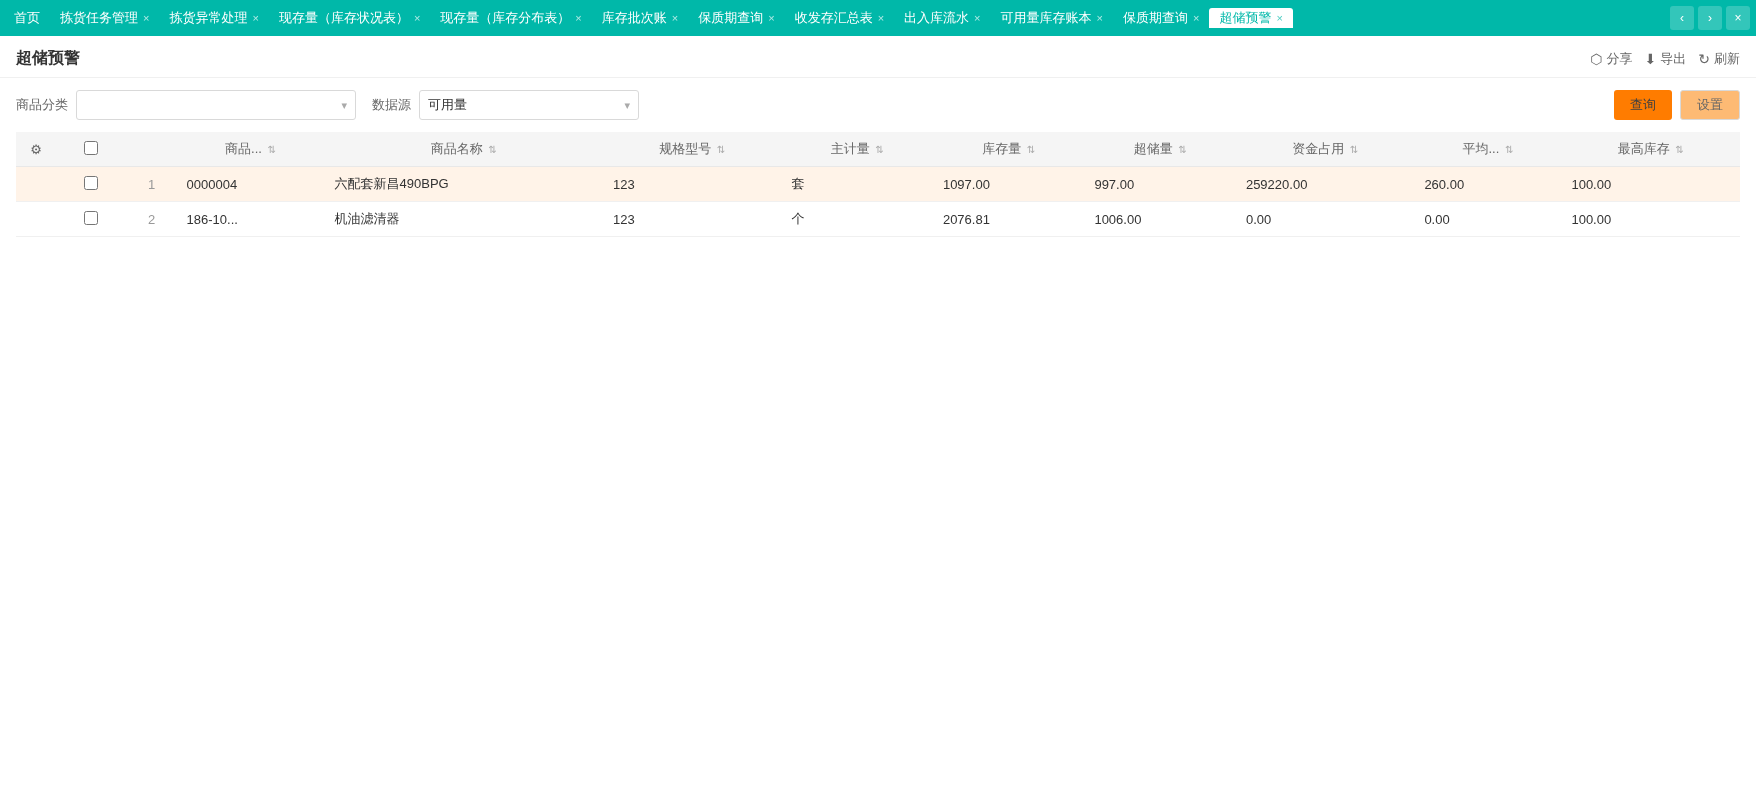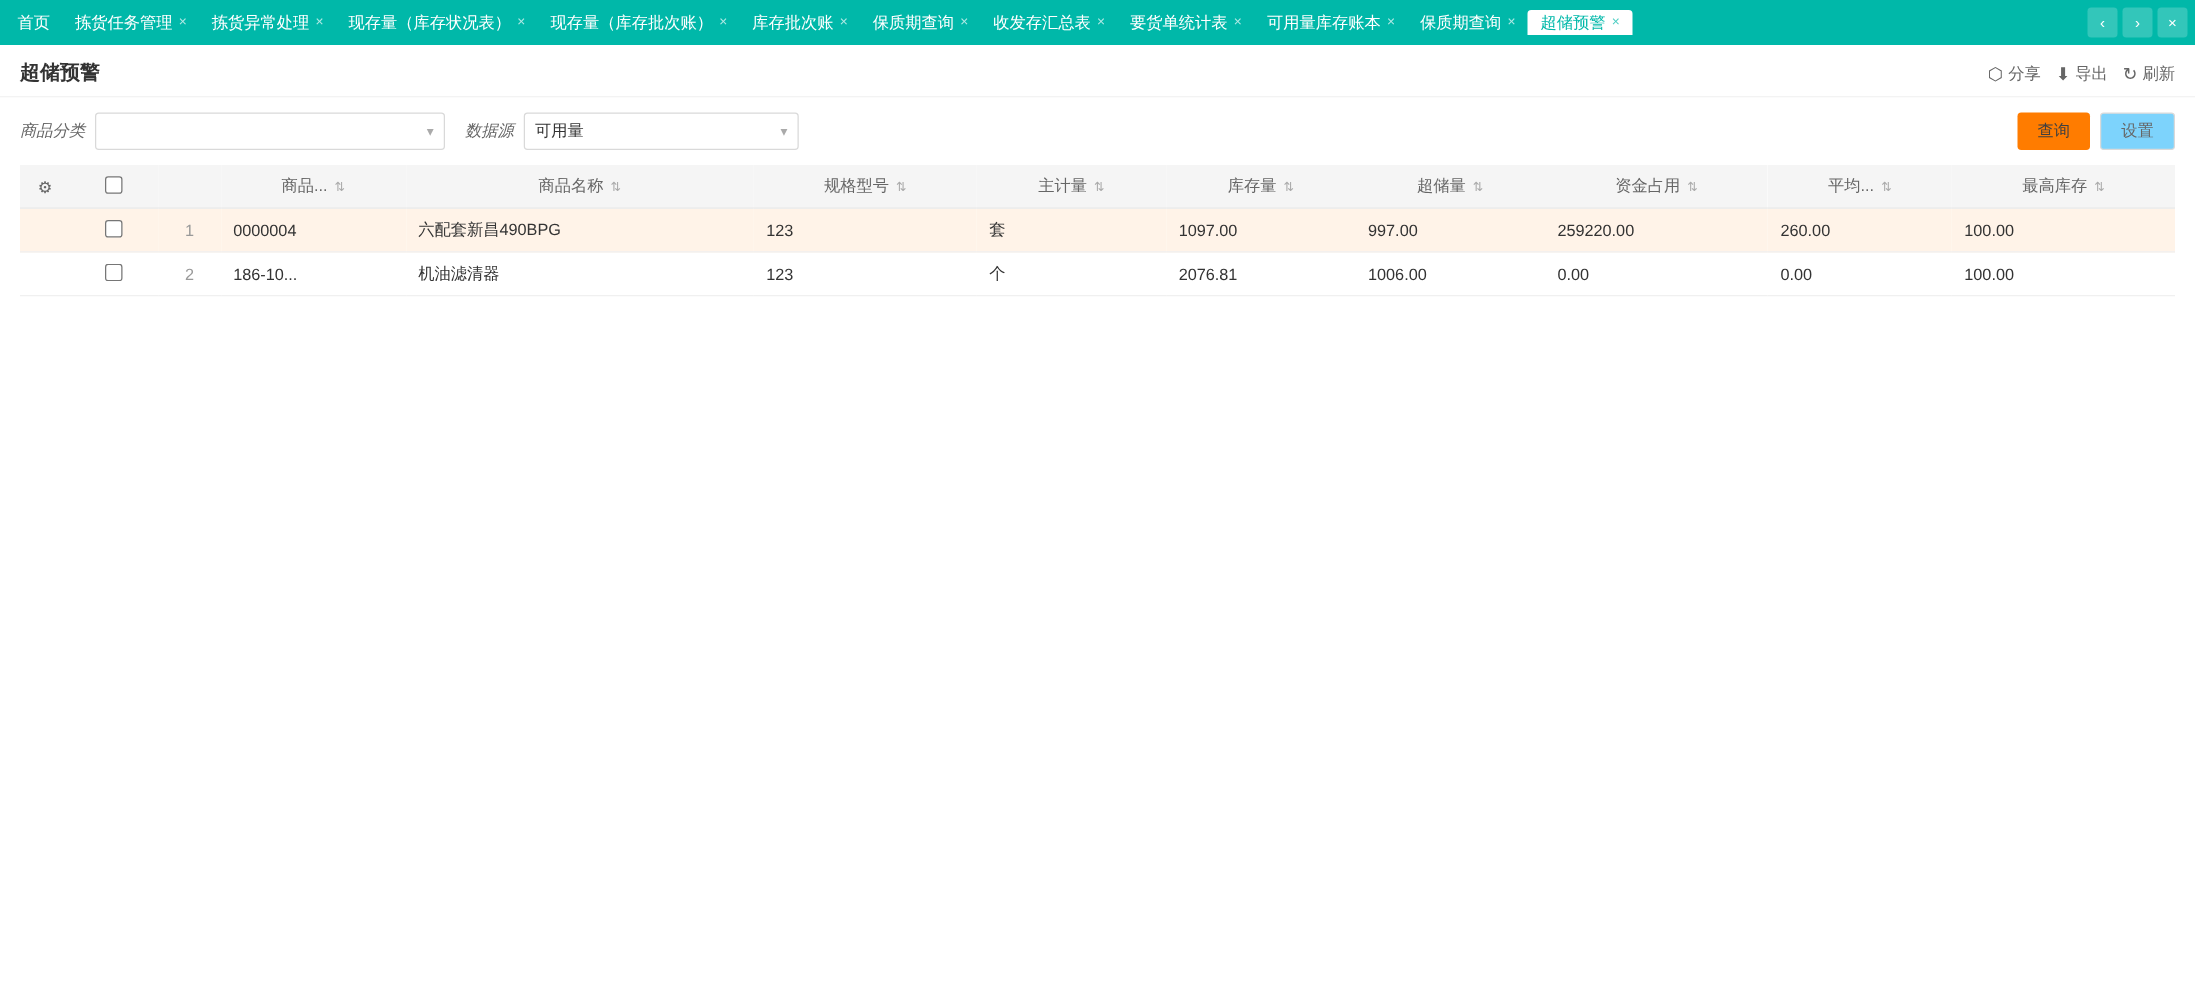--- a/index.html
+++ b/index.html
@@ -104,21 +104,20 @@
     }
     .filter-group {
       display: flex;
       align-items: center;
       gap: 8px;
     }
     .filter-label {
       color: #666;
       font-size: 13px;
       white-space: nowrap;
-      font-style: italic;
     }
     .filter-select {
       width: 280px;
       height: 30px;
       border: 1px solid #d9d9d9;
       border-radius: 3px;
       display: flex;
       align-items: center;
       justify-content: space-between;
       padding: 0 8px;
@@ -137,21 +136,21 @@
     .btn-query {
       background: #ff7c00;
       color: #404040;
       border: none;
       border-radius: 3px;
       padding: 6px 16px;
       cursor: pointer;
       font-size: 13px;
     }
     .btn-settings {
-      background: #7dd3fc;
+      background: #fdba74;
       color: #666;
       border: 1px solid #d9d9d9;
       border-radius: 3px;
       padding: 5px 16px;
       cursor: pointer;
       font-size: 13px;
     }
 
     
     .table-container {
@@ -233,37 +232,37 @@
   </div>
   <div class="top-nav-item">
     <span>拣货异常处理</span>
     <span class="close-btn">×</span>
   </div>
   <div class="top-nav-item">
     <span>现存量（库存状况表）</span>
     <span class="close-btn">×</span>
   </div>
   <div class="top-nav-item">
-    <span>现存量（库存批次账）</span>
+    <span>现存量（库存分布表）</span>
     <span class="close-btn">×</span>
   </div>
   <div class="top-nav-item">
     <span>库存批次账</span>
     <span class="close-btn">×</span>
   </div>
   <div class="top-nav-item">
     <span>保质期查询</span>
     <span class="close-btn">×</span>
   </div>
   <div class="top-nav-item">
     <span>收发存汇总表</span>
     <span class="close-btn">×</span>
   </div>
   <div class="top-nav-item">
-    <span>要货单统计表</span>
+    <span>出入库流水</span>
     <span class="close-btn">×</span>
   </div>
   <div class="top-nav-item">
     <span>可用量库存账本</span>
     <span class="close-btn">×</span>
   </div>
   <div class="top-nav-item">
     <span>保质期查询</span>
     <span class="close-btn">×</span>
   </div>

